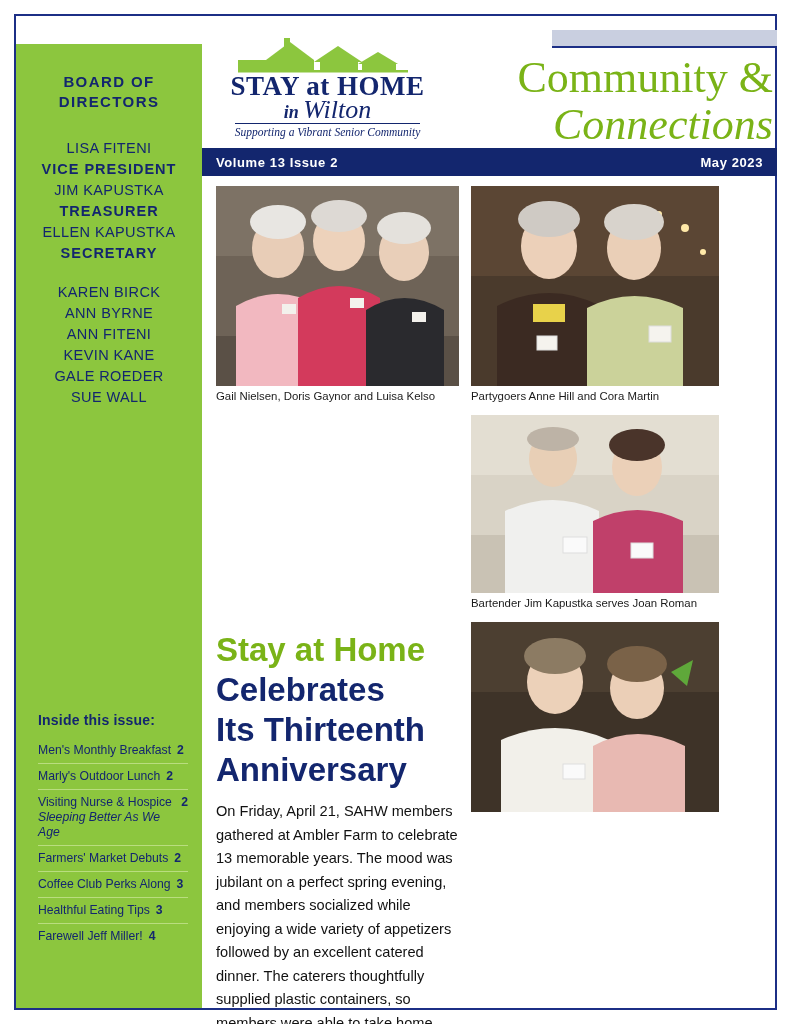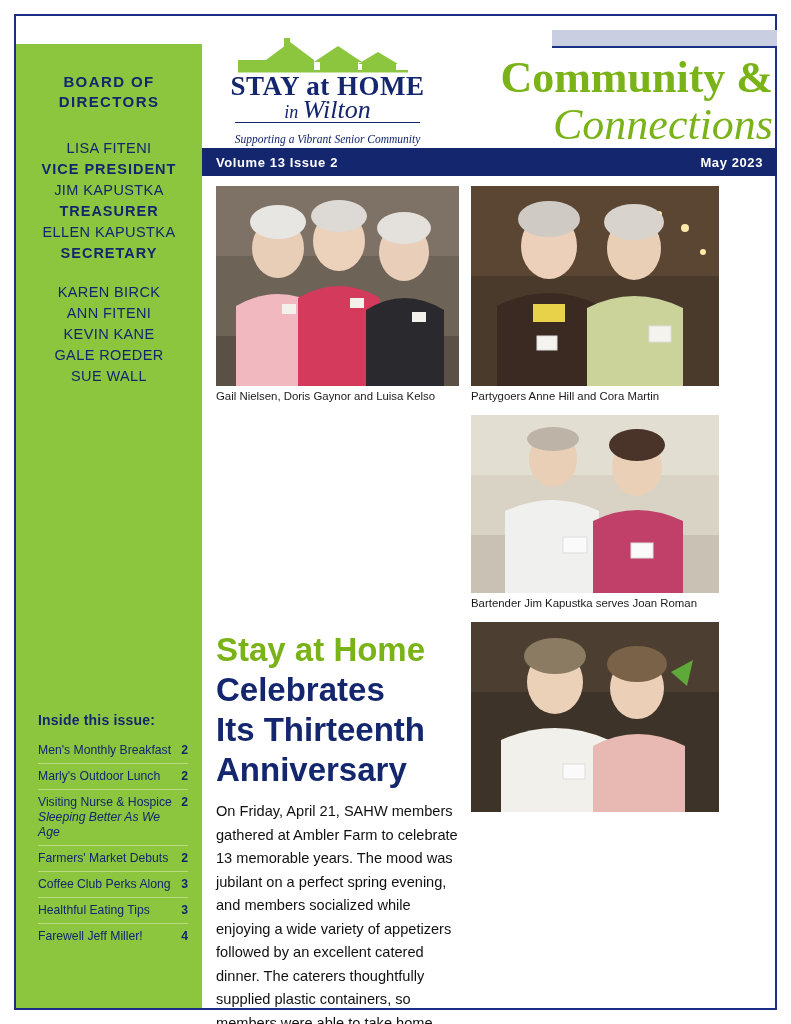--- a/index.html
+++ b/index.html
@@ -69,21 +69,20 @@
     color:#13266e;
   }
   .inside h4{
     margin:0 0 10px 0;
     font-size:14px;
     font-weight:bold;
     letter-spacing:.2px;
   }
   .toc-row{
     display:flex;
-    justify-content:space-between;
     align-items:baseline;
     font-size:12.2px;
     line-height:15px;
     padding:5px 0 5px 0;
     border-bottom:1px solid #b9dd7f;
   }
   .toc-row:last-child{border-bottom:none;}
   .toc-label{padding-right:6px;}
   .toc-sub{display:block;font-style:italic;}
   .toc-page{font-weight:bold;}
@@ -117,41 +116,41 @@
     letter-spacing:.5px;
     font-weight:bold;
     line-height:28px;
   }
   .logo .inw{
     font-family:"Liberation Serif", serif;
     color:#13266e;
     font-size:18px;
     line-height:20px;
   }
-  .logo .inw .in{font-style:italic;}
+  .logo .inw .in{font-style:italic;font-weight:bold;}
   .logo .inw .wilton{font-size:26px;font-style:italic;color:#13266e;}
   .logo .tag{
     font-family:"Liberation Serif", serif;
     font-style:italic;
     font-size:11.5px;
     color:#13266e;
     margin-top:0;
     border-top:1.5px solid #13266e;
-    padding-top:10px;
+    padding-top:2px;
     display:inline-block;
   }
   .cc{
     position:absolute;
     right:4px;top:38px;
     text-align:right;
     font-family:"Liberation Serif", serif;
     color:#7ab317;
     line-height:47px;
   }
-  .cc .l1{font-size:44px;display:block;font-weight:bold;}
+  .cc .l1{font-size:44px;display:block;}
   .cc .l2{font-size:44px;display:block;font-style:italic;}
   
   .volbar{
     position:absolute;
     left:202px;top:148px;
     width:575px;height:28px;
     background:#13266e;
     color:#ffffff;
     font-size:13px;
     font-weight:bold;
@@ -237,20 +236,21 @@
       <div class="name">JIM KAPUSTKA</div>
       <div class="role">TREASURER</div>
       <div class="name">ELLEN KAPUSTKA</div>
       <div class="role">SECRETARY</div>
     </div>
 
     <div class="board-gap"></div>
 
     <div class="board-members">
       <div>KAREN BIRCK</div>
+      <div>ANN BYRNE</div>
       <div>ANN FITENI</div>
       <div>KEVIN KANE</div>
       <div>GALE ROEDER</div>
       <div>SUE WALL</div>
     </div>
   </aside>
 
   <div class="inside">
     <h4>Inside this issue:</h4>
 

